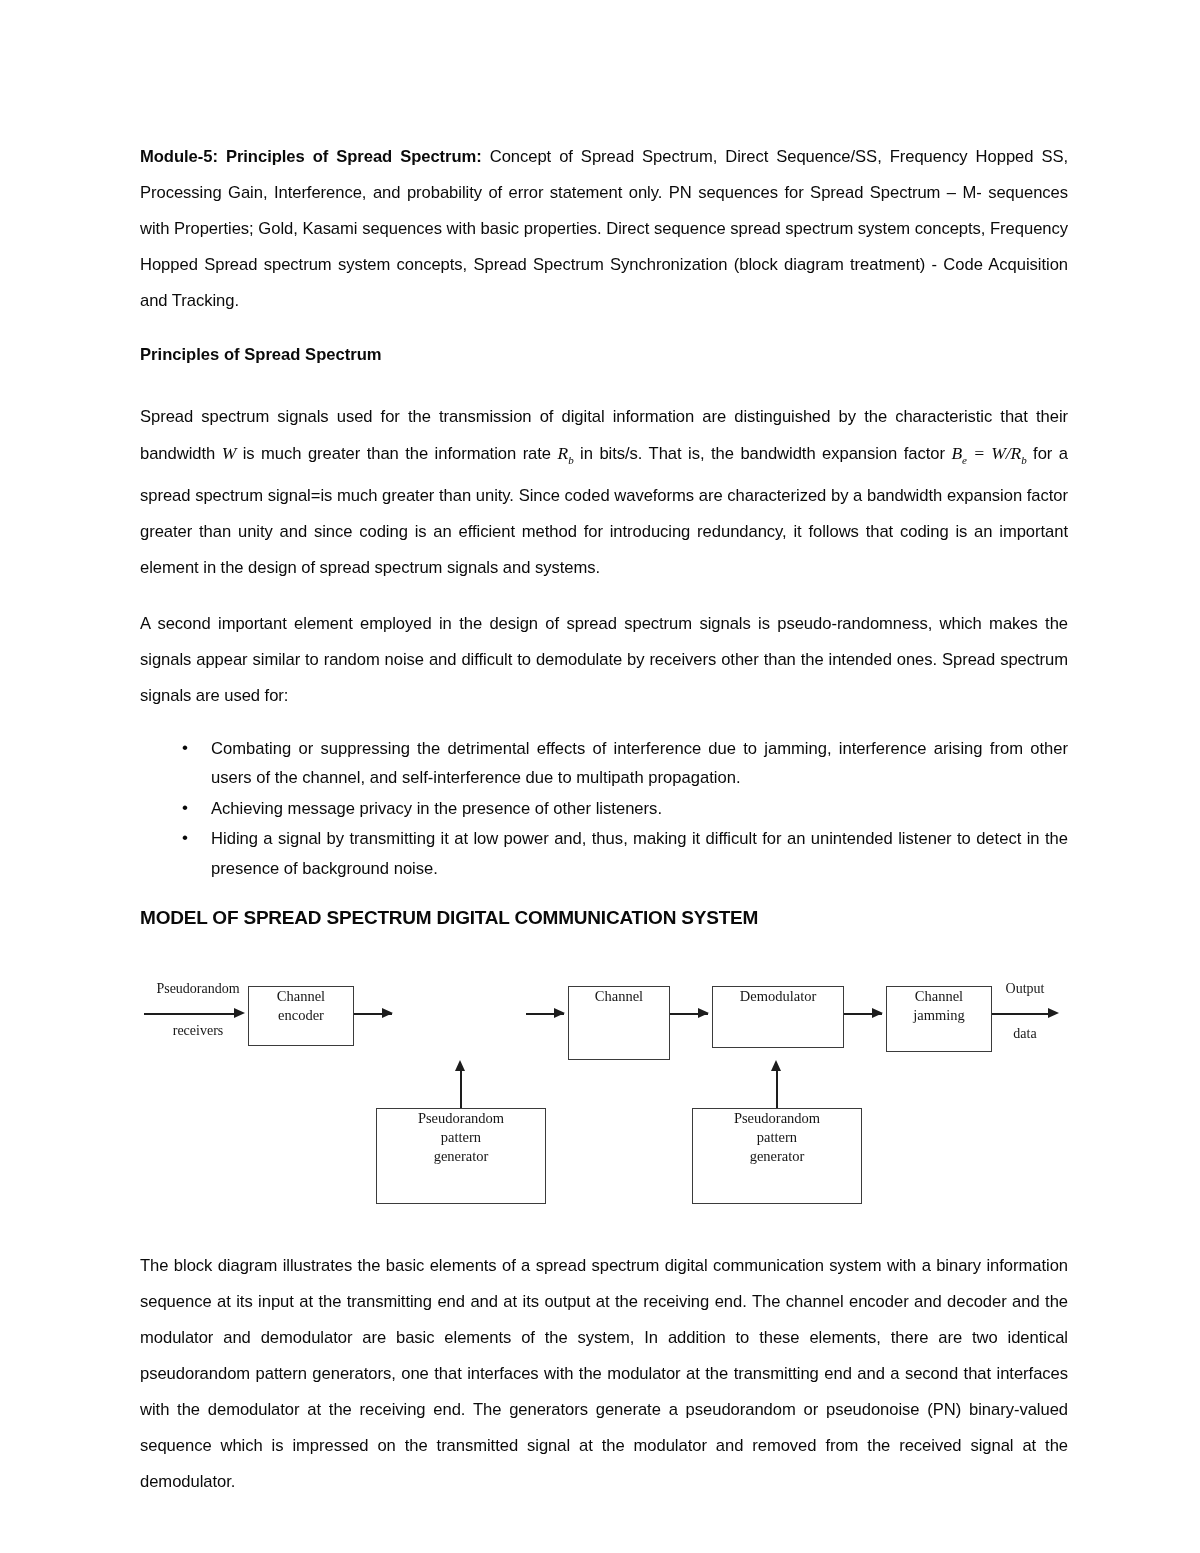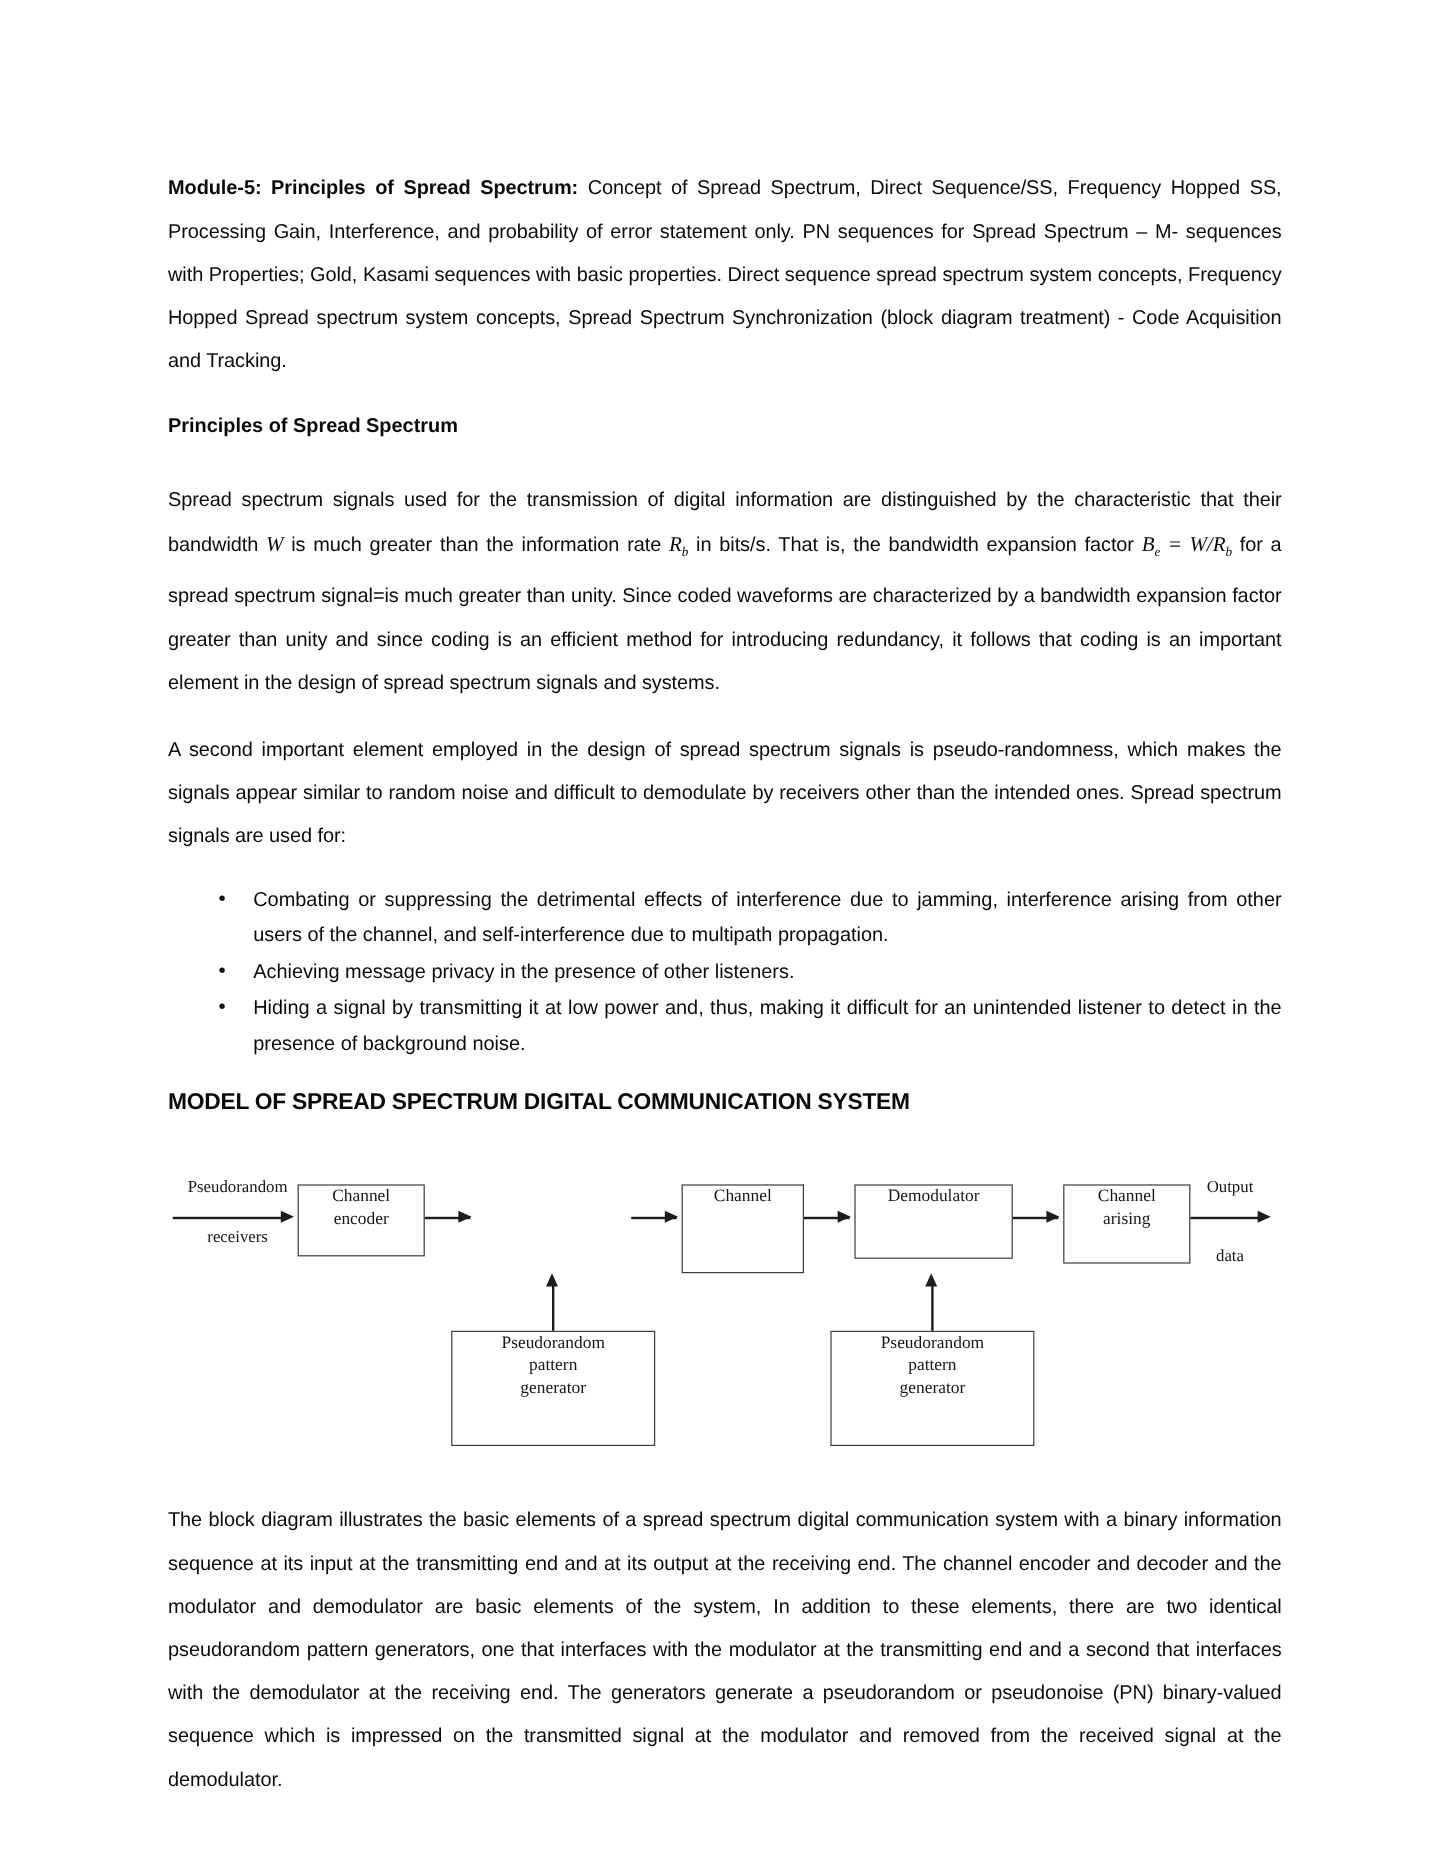--- a/index.html
+++ b/index.html
@@ -168,28 +168,28 @@
         <div>Demodulator</div>
       </div>
     </div>
 
     <div class="hline" style="left:702px;top:35px;width:38px;"></div>
     <div class="arrow-r" style="left:730px;top:30px;"></div>
 
     <div class="dbox" style="left:744px;top:8px;width:106px;height:66px;">
       <div>
         <div>Channel</div>
-        <div>arising</div>
+        <div>jamming</div>
       </div>
     </div>
 
     <div class="hline" style="left:850px;top:35px;width:58px;"></div>
     <div class="arrow-r" style="left:906px;top:30px;"></div>
     <div class="dlabel" style="left:852px;top:2px;width:62px;">Output</div>
-    <div class="dlabel" style="left:852px;top:60px;width:62px;">data</div>
+    <div class="dlabel" style="left:852px;top:47px;width:62px;">data</div>
 
     <div class="vline" style="left:318px;top:92px;height:58px;"></div>
     <div class="arrow-u" style="left:313px;top:82px;"></div>
     <div class="dbox" style="left:234px;top:130px;width:170px;height:96px;">
       <div>
         <div>Pseudorandom</div>
         <div>pattern</div>
         <div>generator</div>
       </div>
     </div>

